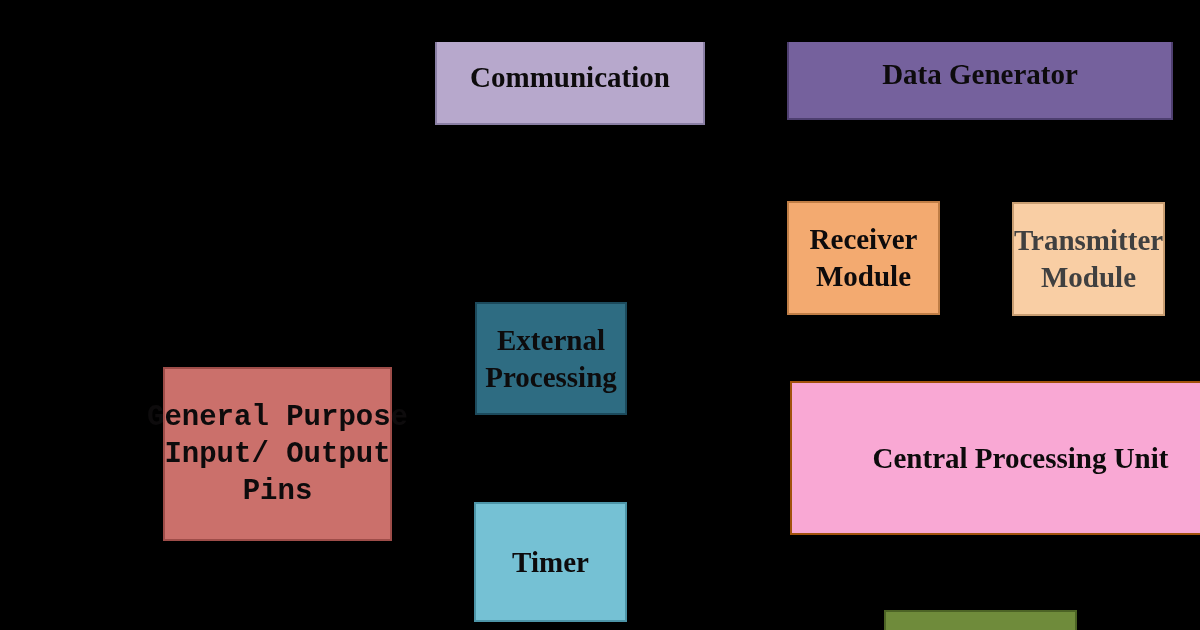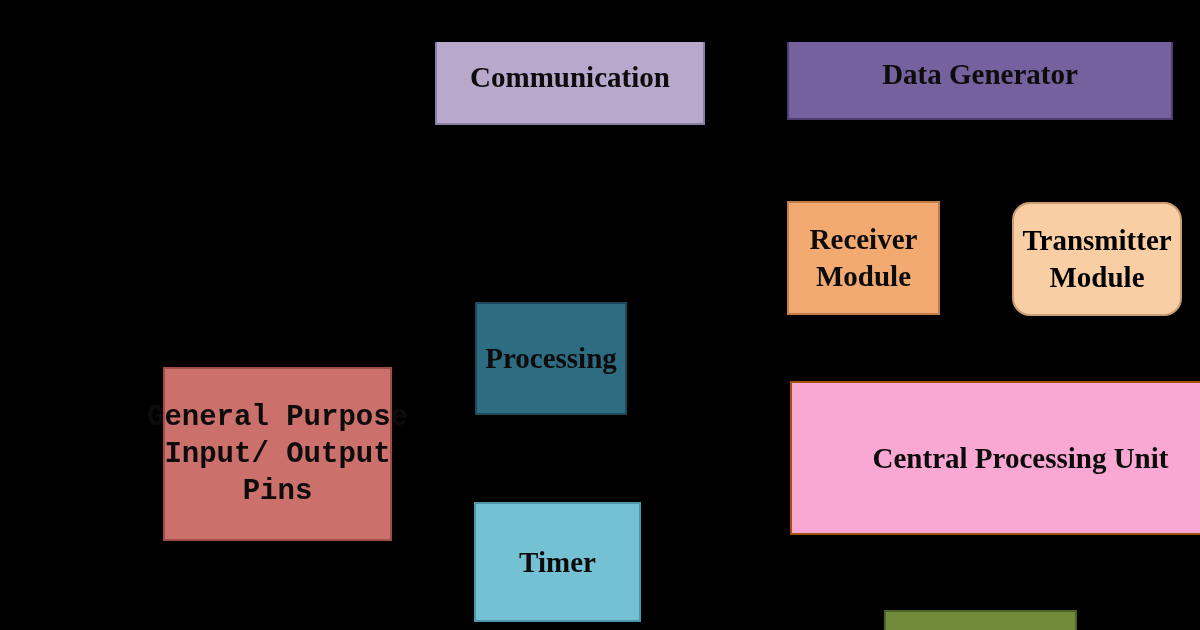--- a/index.html
+++ b/index.html
@@ -40,34 +40,35 @@
     <div class="block" style="left: 435px; top: -12px; width: 270px; height: 95px; background: rgb(183, 168, 204); border-color: rgb(138, 127, 164); color: rgb(13, 11, 12);">
       <div class="line">Communication</div>
     </div>
     <div class="block" style="left: 787px; top: -14px; width: 386px; height: 92px; background: rgb(117, 97, 157); border-color: rgb(78, 63, 112); color: rgb(13, 11, 12);">
       <div class="line">Data Generator</div>
     </div>
     <div class="block" style="left: 787px; top: 159px; width: 153px; height: 114px; background: rgb(243, 170, 112); border-color: rgb(192, 126, 70); color: rgb(13, 11, 12); text-align: center;">
       <div class="line">Receiver</div>
       <div class="line">Module</div>
     </div>
-    <div class="block" style="left: 1012px; top: 160px; width: 170px; height: 114px; background: rgb(249, 206, 164); border-color: rgb(201, 158, 114); color: #000000; border-radius: 18px;">
+    <div class="block" style="left: 1012px; top: 160px; width: 153px; height: 114px; background: rgb(249, 206, 164); border-color: rgb(201, 158, 114); color: #404040;">
       <div class="line">Transmitter</div>
       <div class="line">Module</div>
     </div>
     <div class="block" style="left: 475px; top: 260px; width: 152px; height: 113px; background: rgb(46, 108, 130); border-color: rgb(28, 74, 92); color: rgb(13, 11, 12);">
+      <div class="line">External</div>
       <div class="line">Processing</div>
     </div>
     <div class="block" style="left: 163px; top: 325px; width: 229px; height: 174px; background: rgb(203, 112, 107); border-color: rgb(158, 77, 73); color: rgb(13, 11, 12); font-family: Liberation Mono, monospace;">
       <div class="line">General Purpose</div>
       <div class="line">Input/ Output</div>
       <div class="line">Pins</div>
     </div>
     <div class="block" style="left: 790px; top: 339px; width: 461px; height: 154px; background: #f9a8d4; border-color: rgb(161, 82, 12); color: rgb(13, 11, 12);">
       <div class="line">Central Processing Unit</div>
     </div>
-    <div class="block" style="left: 474px; top: 460px; width: 167px; height: 120px; background: rgb(117, 193, 212); border-color: rgb(77, 149, 168); color: rgb(13, 11, 12); text-align: right;">
+    <div class="block" style="left: 474px; top: 460px; width: 153px; height: 120px; background: rgb(117, 193, 212); border-color: rgb(77, 149, 168); color: rgb(13, 11, 12); text-align: right;">
       <div class="line">Timer</div>
     </div>
     <div class="block" style="left: 884px; top: 568px; width: 193px; height: 80px; background: rgb(111, 139, 59); border-color: rgb(76, 99, 37); color: rgb(13, 11, 12);">
       <div class="line">RAM</div>
     </div>
   </div>
 
 </body></html>

